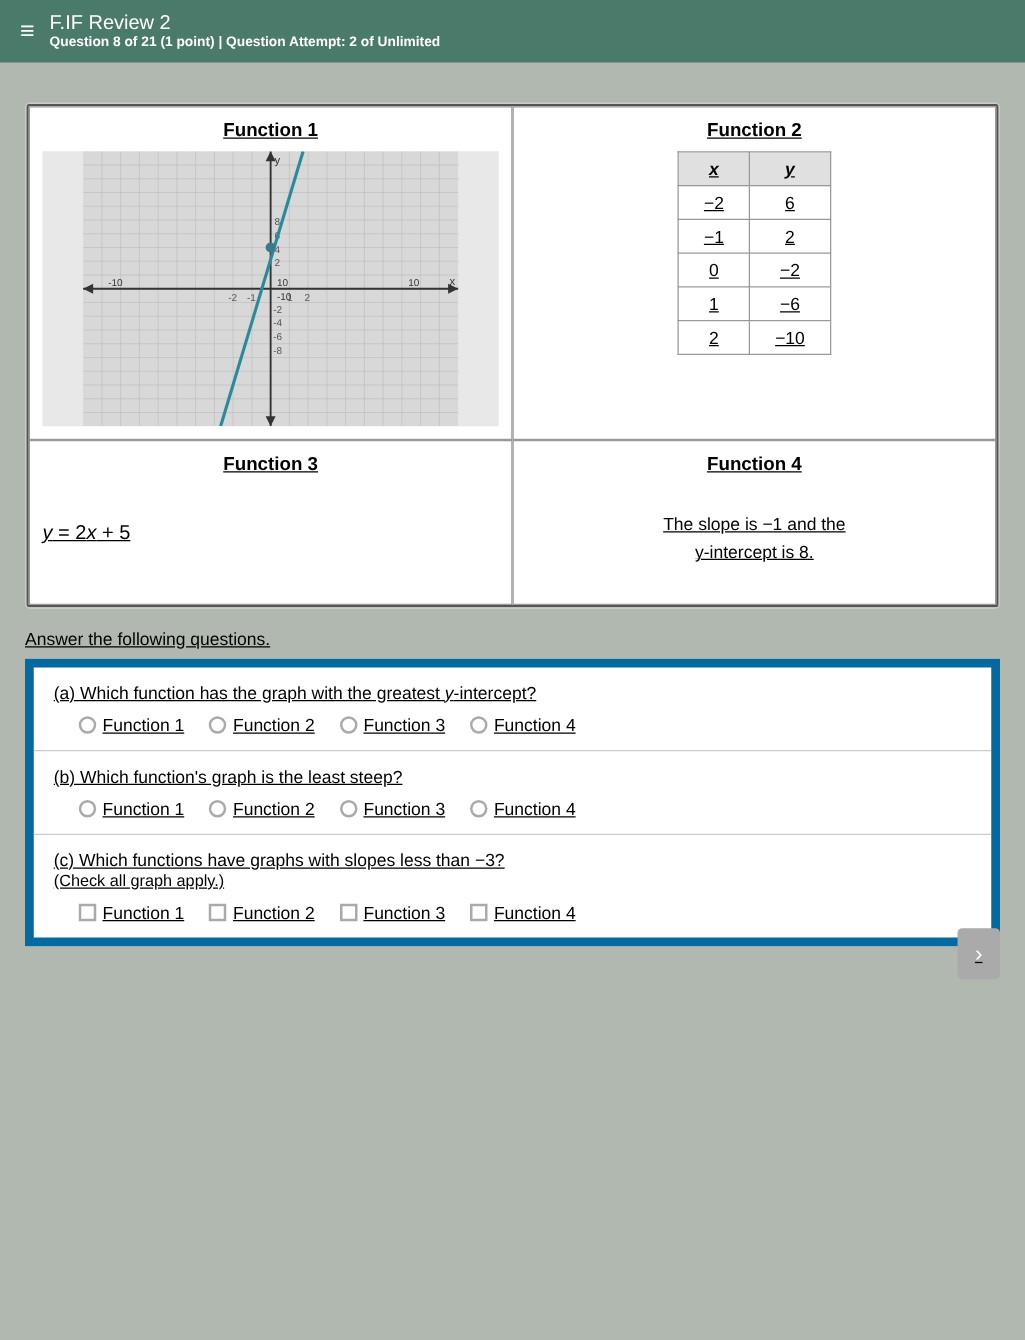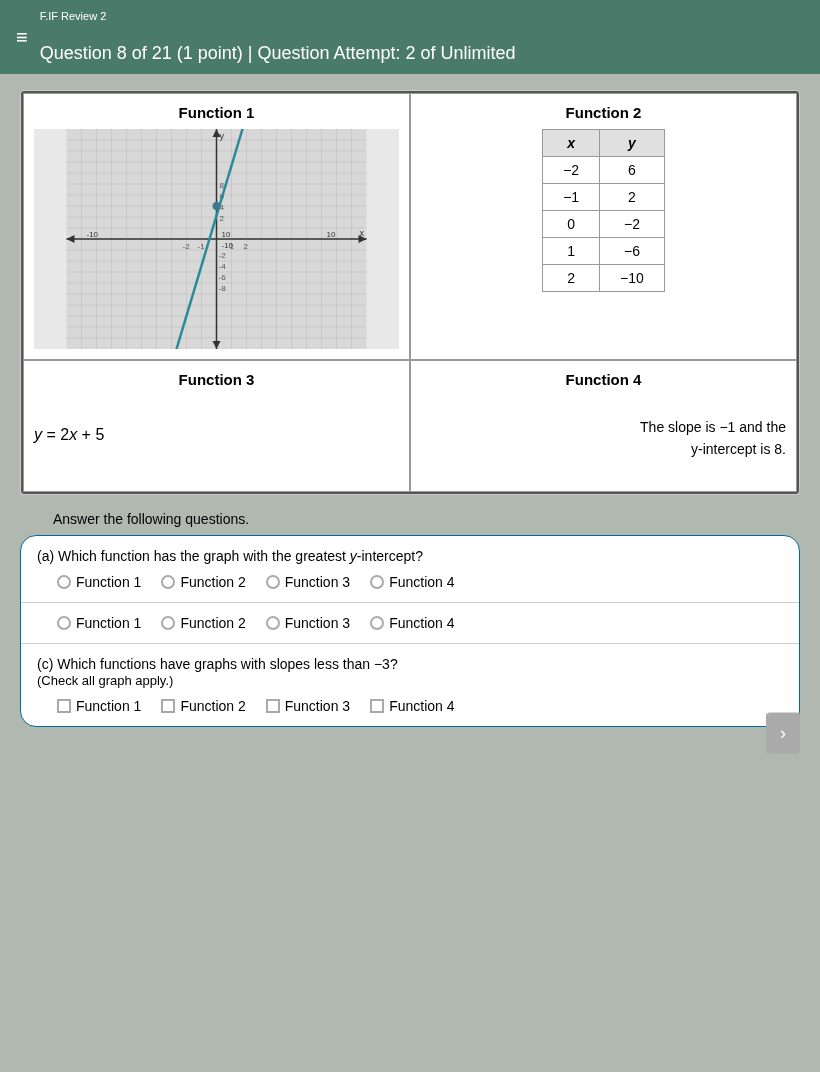--- a/index.html
+++ b/index.html
@@ -15,25 +15,26 @@
       padding: 10px 16px;
       display: flex;
       align-items: center;
       gap: 12px;
     }
     .header-menu-icon {
       font-size: 20px;
       cursor: pointer;
     }
     .header-text { display: flex; flex-direction: column; }
-    .header-title { font-size: 11px; font-weight: normal; }
-    .header-subtitle { font-size: 18px; font-weight: normal; margin-top: 21px; }
+    .header-title { font-size: 16px; font-weight: normal; }
+    .header-subtitle { font-size: 11px; font-weight: bold; }
 
     .main-content {
-      padding: 16px 20px;
+      padding: 32px 20px;
+      text-decoration: underline;
     }
 
     .functions-grid-wrapper {
       background: white;
       border: 1px solid #ccc;
       border-radius: 4px;
       margin-bottom: 16px;
       overflow: hidden;
     }
 
@@ -89,36 +90,35 @@
 
     
     .func3-content {
       text-align: left;
       font-size: 16px;
       padding: 30px 0;
     }
 
     
     .func4-content {
-      text-align: right;
+      text-align: center;
       font-size: 14px;
       padding: 20px 0;
       line-height: 1.6;
     }
 
     .answer-label {
       font-size: 14px;
       margin-bottom: 10px;
       font-weight: normal;
     }
 
     .answer-intro {
       font-size: 14px;
       margin-bottom: 6px;
-      margin-left: 33px;
     }
 
     .options-row {
       display: flex;
       gap: 20px;
       align-items: center;
       flex-wrap: wrap;
       margin-left: 20px;
     }
 
@@ -156,22 +156,22 @@
       color: white;
       border: none;
       padding: 20px 8px;
       font-size: 18px;
       cursor: pointer;
       border-radius: 4px;
     }
 
     .questions-container {
       background: white;
-      border: 1px solid #0369a1;
-      border-radius: 16px;
+      border: 7px solid #0369a1;
+      border-radius: 0;
       overflow: hidden;
       position: relative;
     }
 
     .question-block {
       padding: 12px 16px;
       border-bottom: 1px solid #ccc;
     }
 
     .question-block:last-child {
@@ -349,20 +349,21 @@
           <span>Function 3</span>
         </label>
         <label class="option-item">
           <span class="radio-circle"></span>
           <span>Function 4</span>
         </label>
       </div>
     </div>
 
     <div class="question-block">
+      <div class="answer-label">(b) Which function's graph is the least steep?</div>
       <div class="options-row">
         <label class="option-item">
           <span class="radio-circle"></span>
           <span>Function 1</span>
         </label>
         <label class="option-item">
           <span class="radio-circle"></span>
           <span>Function 2</span>
         </label>
         <label class="option-item">

